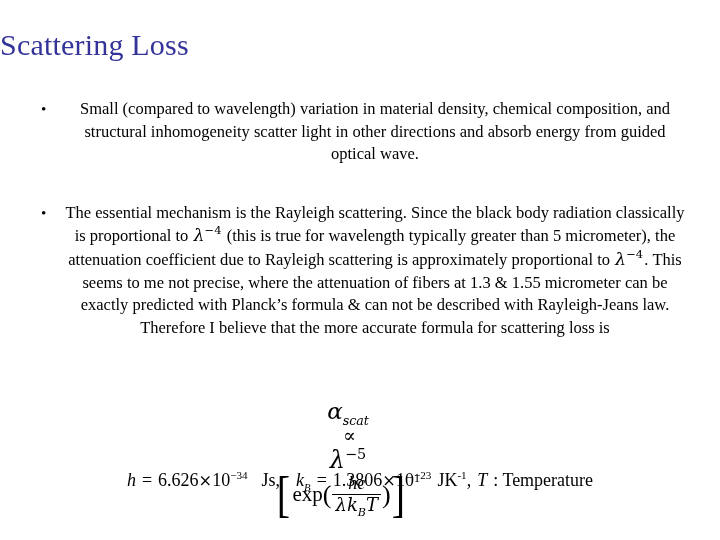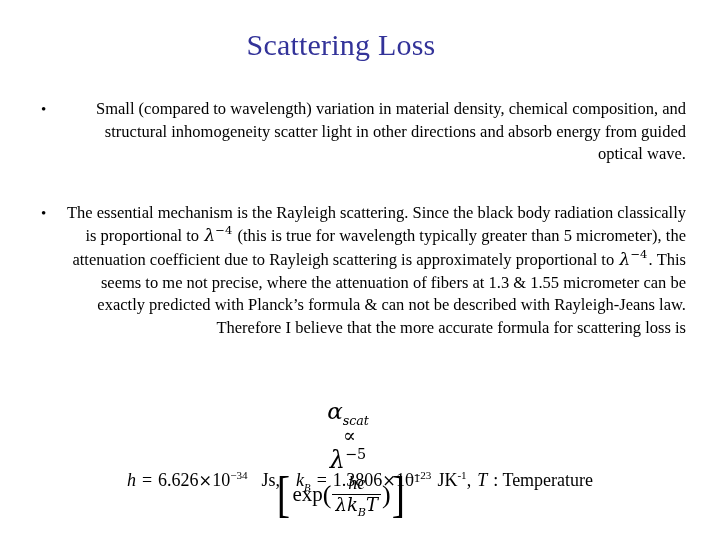--- a/index.html
+++ b/index.html
@@ -16,21 +16,21 @@
     font-family: "Liberation Serif", "DejaVu Serif", serif;
     color: #000000;
   }
 
   
   .slide-title {
     position: absolute;
     top: 28px;
     left: 0;
     width: 682px;
-    text-align: center;
+    text-align: left;
     font-family: "Liberation Serif", "DejaVu Serif", serif;
     font-size: 30px;
     line-height: 34px;
     color: #333399;
     letter-spacing: 0.2px;
     white-space: nowrap;
   }
 
   
   .body-area {
@@ -52,21 +52,21 @@
     flex: 0 0 auto;
     width: 26px;
     font-size: 15px;
     line-height: 22.6px;
     text-align: left;
     padding-left: 3px;
     box-sizing: border-box;
   }
   .bullet-text {
     flex: 1 1 auto;
-    text-align: right;
+    text-align: center;
   }
 
   
   .mathi {
     font-family: "Liberation Serif", "DejaVu Serif", serif;
     font-style: italic;
     white-space: nowrap;
   }
   .mathi.sym {
     font-family: "DejaVu Serif", "Liberation Serif", serif;

